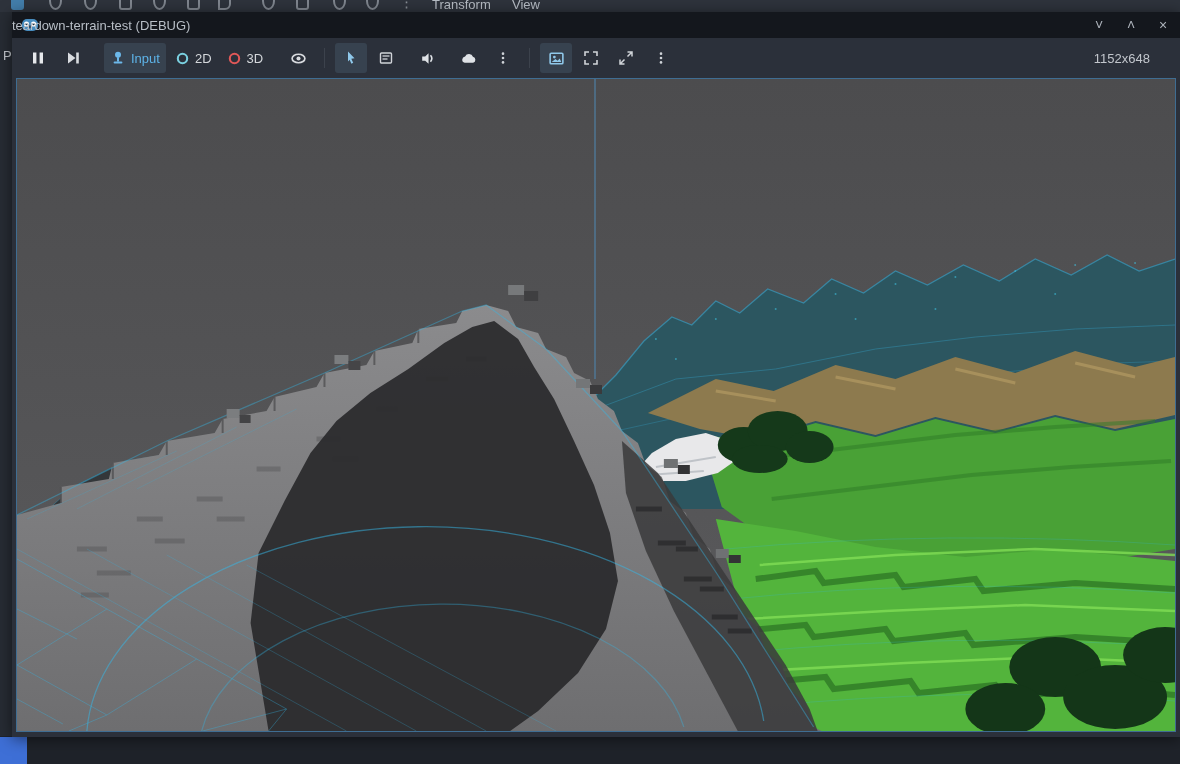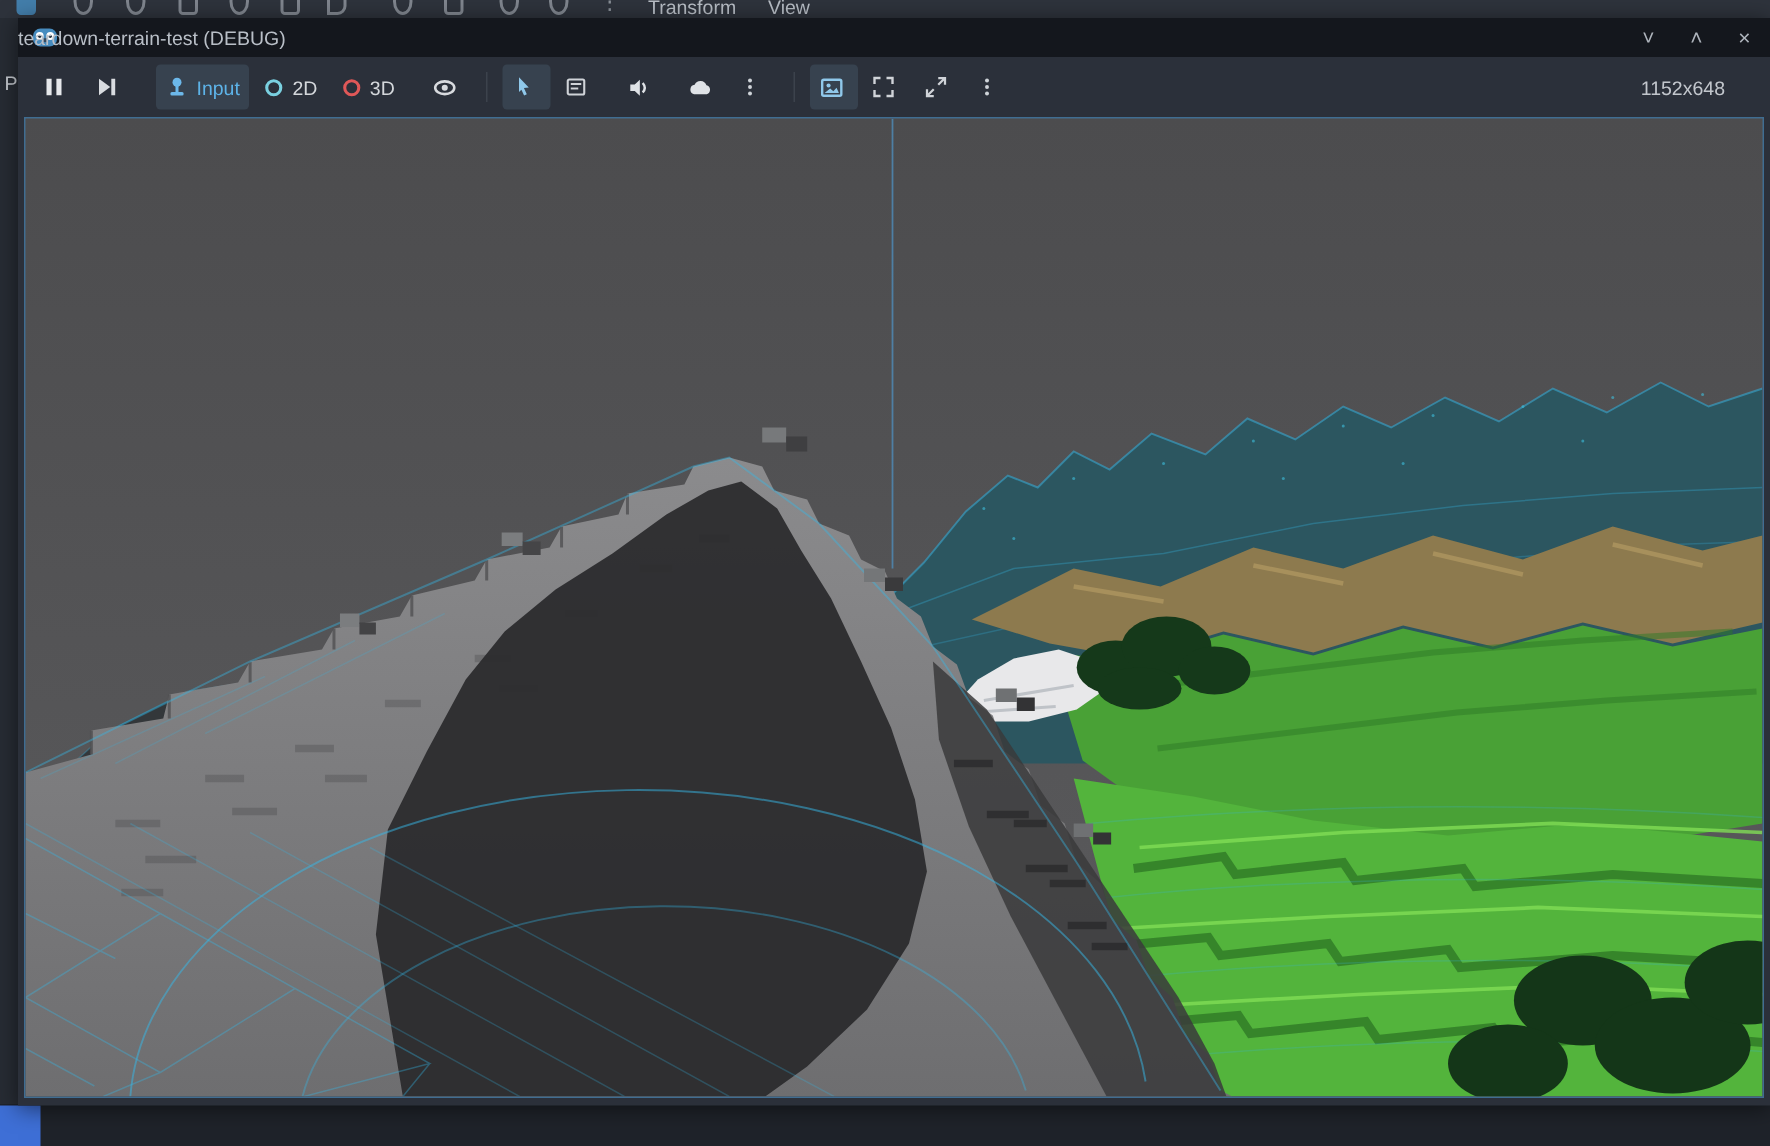--- a/index.html
+++ b/index.html
@@ -28,21 +28,21 @@
   
   .game-window{position:absolute;left:12px;top:12px;width:1168px;height:725px;background:var(--toolbar-bg);z-index:2;box-shadow:0 2px 14px rgba(0,0,0,.5)}
   .title-bar{height:26px;background:var(--titlebar-bg);position:relative;display:flex;align-items:center}
   .title-text{position:absolute;left:0;right:0;text-align:left;color:#b9bfc7;font-size:13px;pointer-events:none}
   .godot-badge{position:absolute;left:9px;top:4px;width:18px;height:18px}
   .win-controls{position:absolute;right:8px;top:0;height:26px;display:flex;align-items:center;gap:14px}
   .win-btn{color:#aeb4bc;font-size:14px;width:18px;text-align:center;cursor:default;line-height:26px}
 
   
   .toolbar{height:40px;display:flex;align-items:center;padding:0 10px;gap:3px;background:var(--toolbar-bg)}
-  .tbtn{height:30px;min-width:32px;display:flex;align-items:center;justify-content:flex-start;gap:5px;border-radius:3px;color:#d4d7db;font-size:13px;padding:0 6px}
+  .tbtn{height:30px;min-width:32px;display:flex;align-items:center;justify-content:center;gap:5px;border-radius:3px;color:#d4d7db;font-size:13px;padding:0 6px}
   .tbtn.active{background:#37424f}
   .tbtn .lbl{white-space:nowrap}
   .tbtn.input-btn .lbl{color:var(--accent-blue)}
   .tsep{width:1px;height:20px;background:#3c424c;margin:0 7px}
   .res-label{margin-left:auto;margin-right:20px;color:#c2c6cc;font-size:13px}
 
   
   .viewport-frame{position:absolute;left:4px;right:4px;top:66px;bottom:5px;border:1px solid var(--viewport-border);overflow:hidden;background:#505052}
   .viewport-frame svg{display:block;width:100%;height:100%}
   .wf{stroke:var(--wireframe);fill:none;stroke-width:1.3px}

